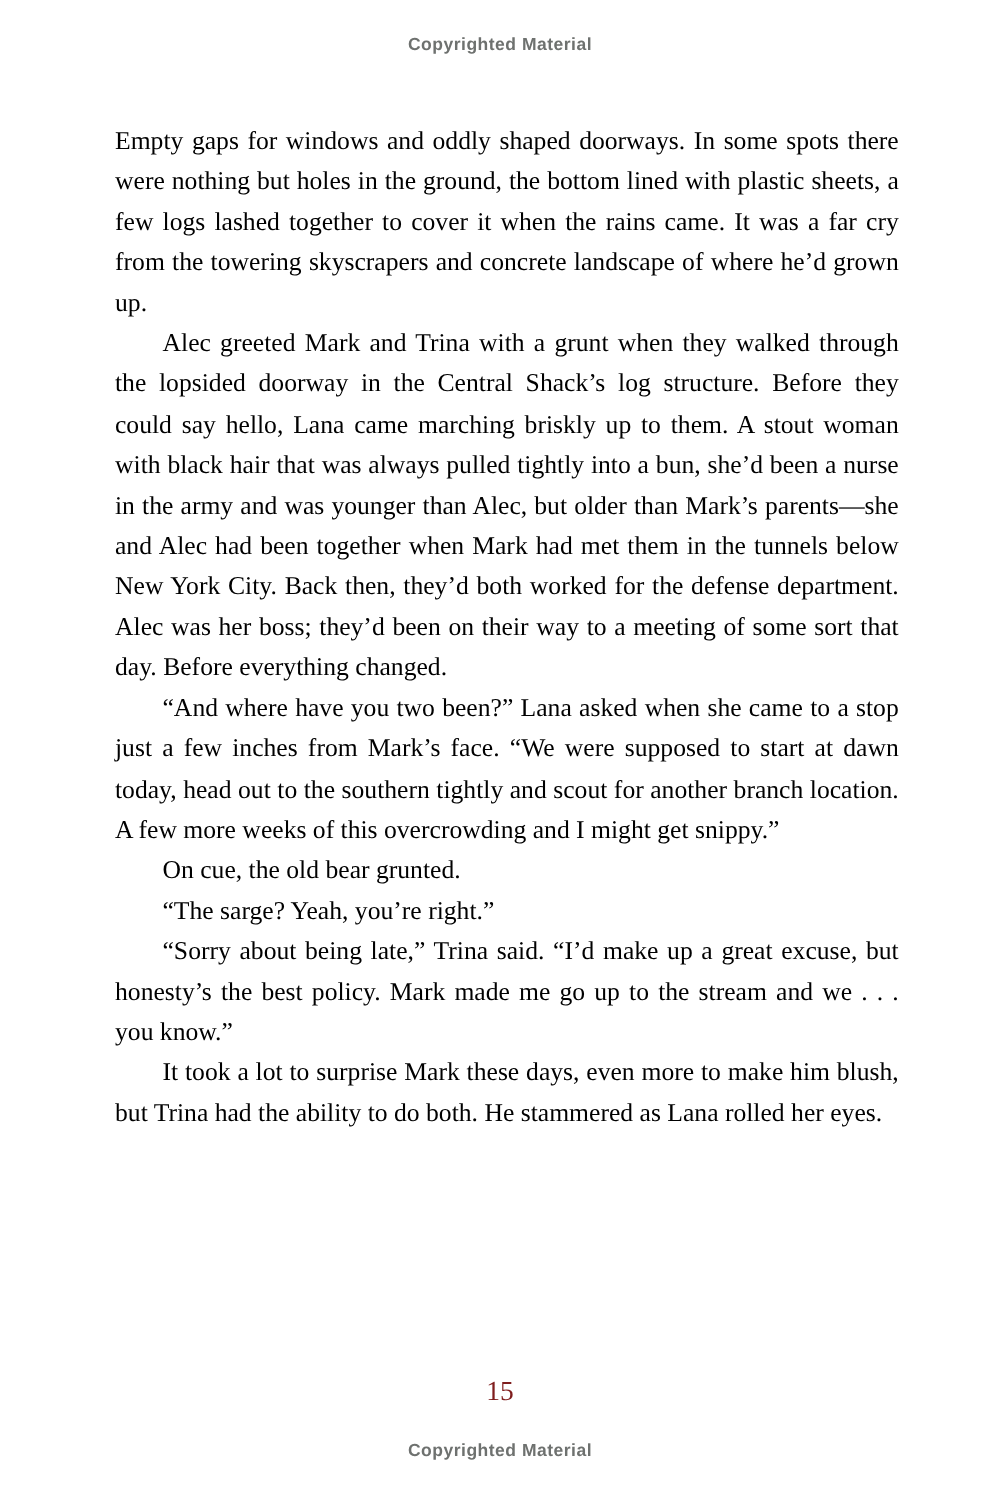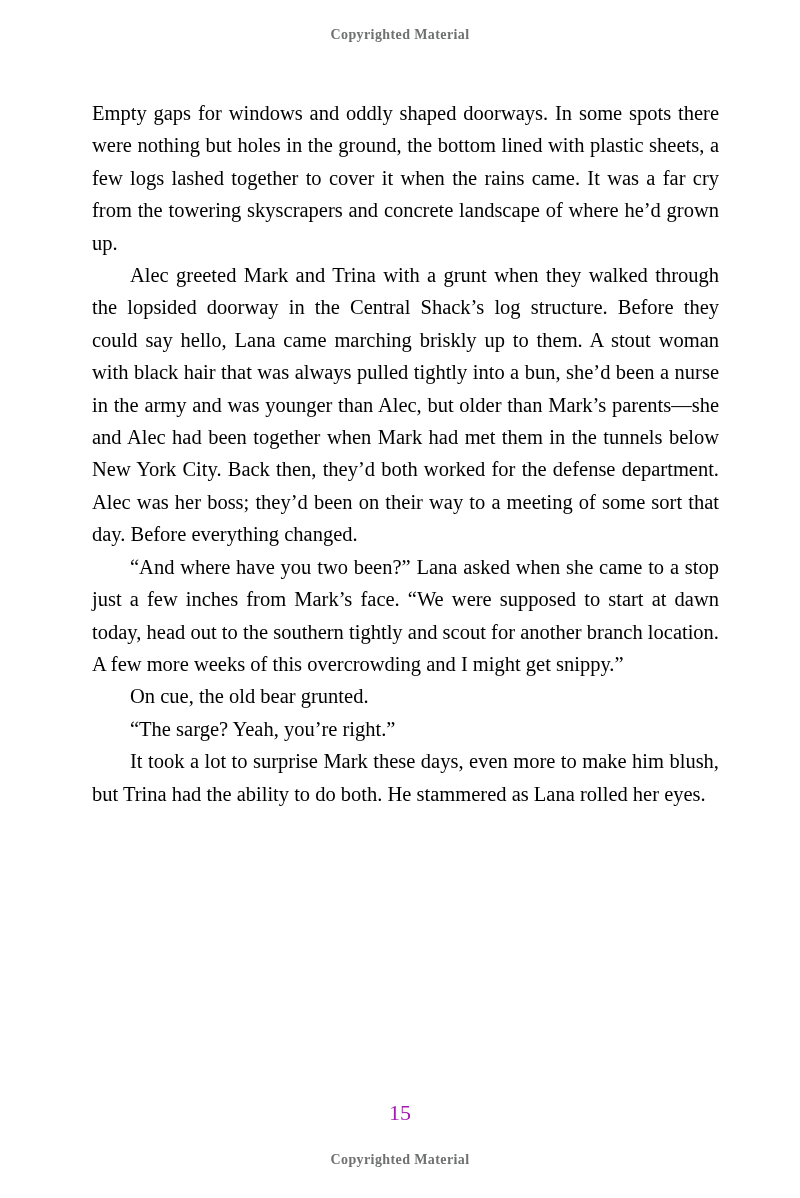--- a/index.html
+++ b/index.html
@@ -12,21 +12,21 @@
     width: 800px;
     height: 1198px;
     background: #ffffff;
     overflow: hidden;
   }
   .copyright {
     position: absolute;
     left: 0;
     width: 100%;
     text-align: center;
-    font-family: Liberation Serif, serif;
+    font-family: Liberation Sans, sans-serif;
     font-weight: 700;
     font-size: 14px;
     letter-spacing: 0.4px;
     color: #6e716f;
   }
   .copyright.top { top: 27px; }
   .copyright.bottom { top: 1152px; }
   .text-block {
     position: absolute;
     top: 97px;
@@ -47,36 +47,37 @@
     text-indent: 0;
   }
   .folio {
     position: absolute;
     top: 1100px;
     left: 0;
     width: 100%;
     text-align: center;
     font-family: "Liberation Serif", "DejaVu Serif", serif;
     font-size: 22px;
-    color: #a21caf;
+    color: #7f1d1d;
   }
 </style>
 </head>
 <body>
 
 <div class="page">
 
   <div class="copyright top">Copyrighted Material</div>
 
   <div class="text-block">
     <p class="no-indent">Empty gaps for windows and oddly shaped doorways. In some spots there were nothing but holes in the ground, the bottom lined with plastic sheets, a few logs lashed together to cover it when the rains came. It was a far cry from the towering skyscrapers and concrete landscape of where he’d grown up.</p>
     <p>Alec greeted Mark and Trina with a grunt when they walked through the lopsided doorway in the Central Shack’s log structure. Before they could say hello, Lana came marching briskly up to them. A stout woman with black hair that was always pulled tightly into a bun, she’d been a nurse in the army and was younger than Alec, but older than Mark’s parents—she and Alec had been together when Mark had met them in the tunnels below New York City. Back then, they’d both worked for the defense department. Alec was her boss; they’d been on their way to a meeting of some sort that day. Before everything changed.</p>
     <p>“And where have you two been?” Lana asked when she came to a stop just a few inches from Mark’s face. “We were supposed to start at dawn today, head out to the southern tightly and scout for another branch location. A few more weeks of this overcrowding and I might get snippy.”</p>
     <p>On cue, the old bear grunted.</p>
     <p>“The sarge? Yeah, you’re right.”</p>
+    <p>“Sorry about being late,” Trina said. “I’d make up a great excuse, but honesty’s the best policy. Mark made me go up to the stream and we .&nbsp;.&nbsp;. you know.”</p>
     <p>It took a lot to surprise Mark these days, even more to make him blush, but Trina had the ability to do both. He stammered as Lana rolled her eyes.</p>
   </div>
 
   <div class="folio">15</div>
 
   <div class="copyright bottom">Copyrighted Material</div>
 
 </div>
 
 </body></html>

